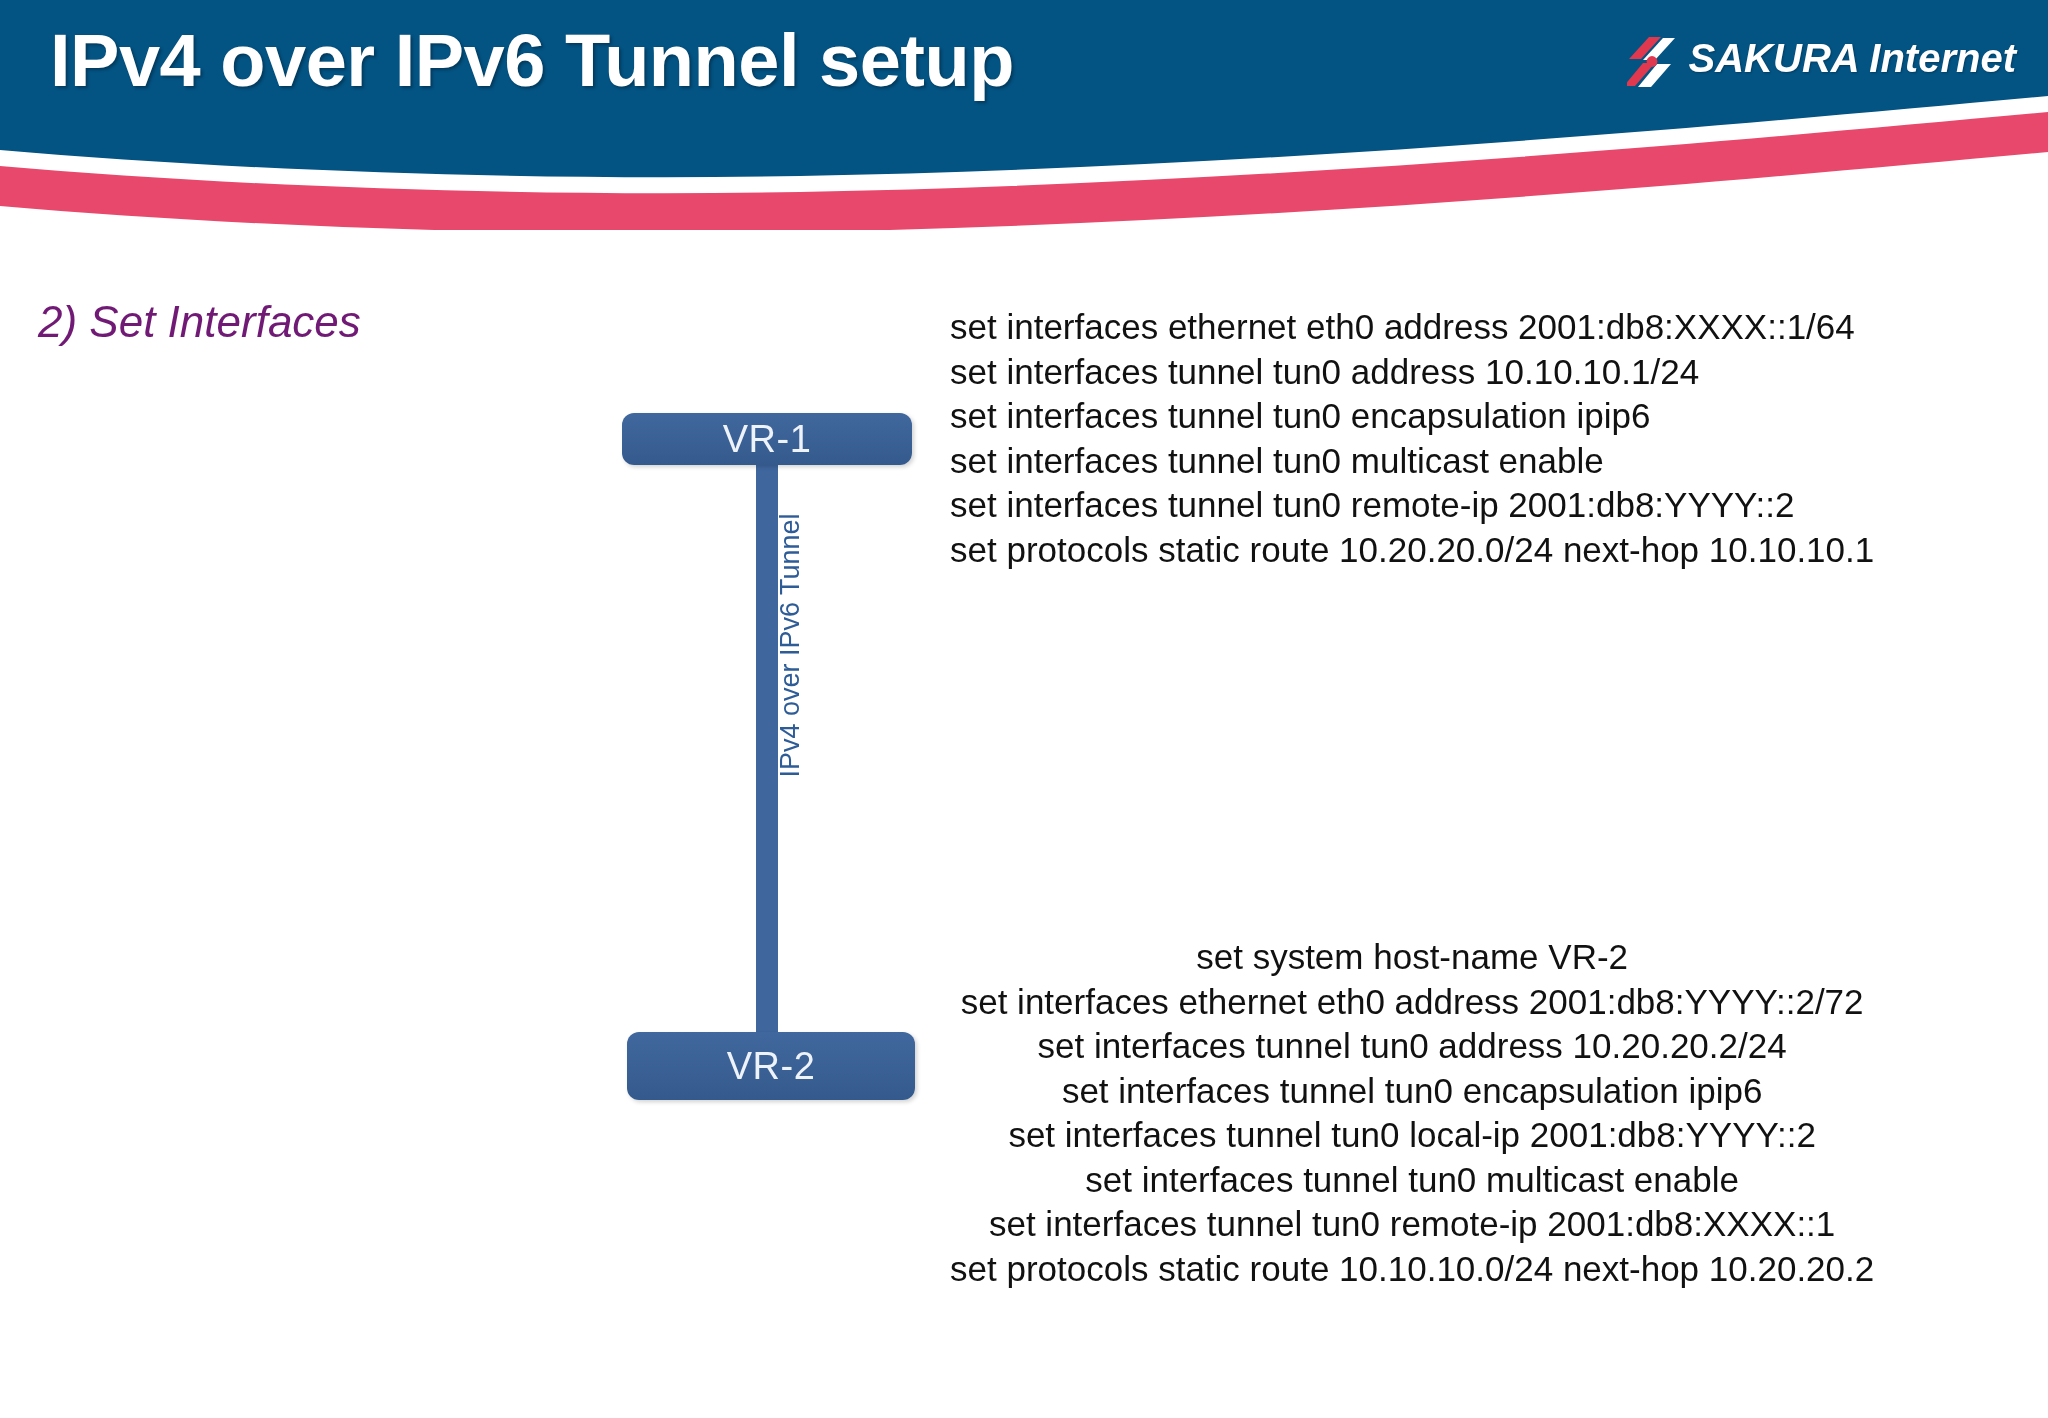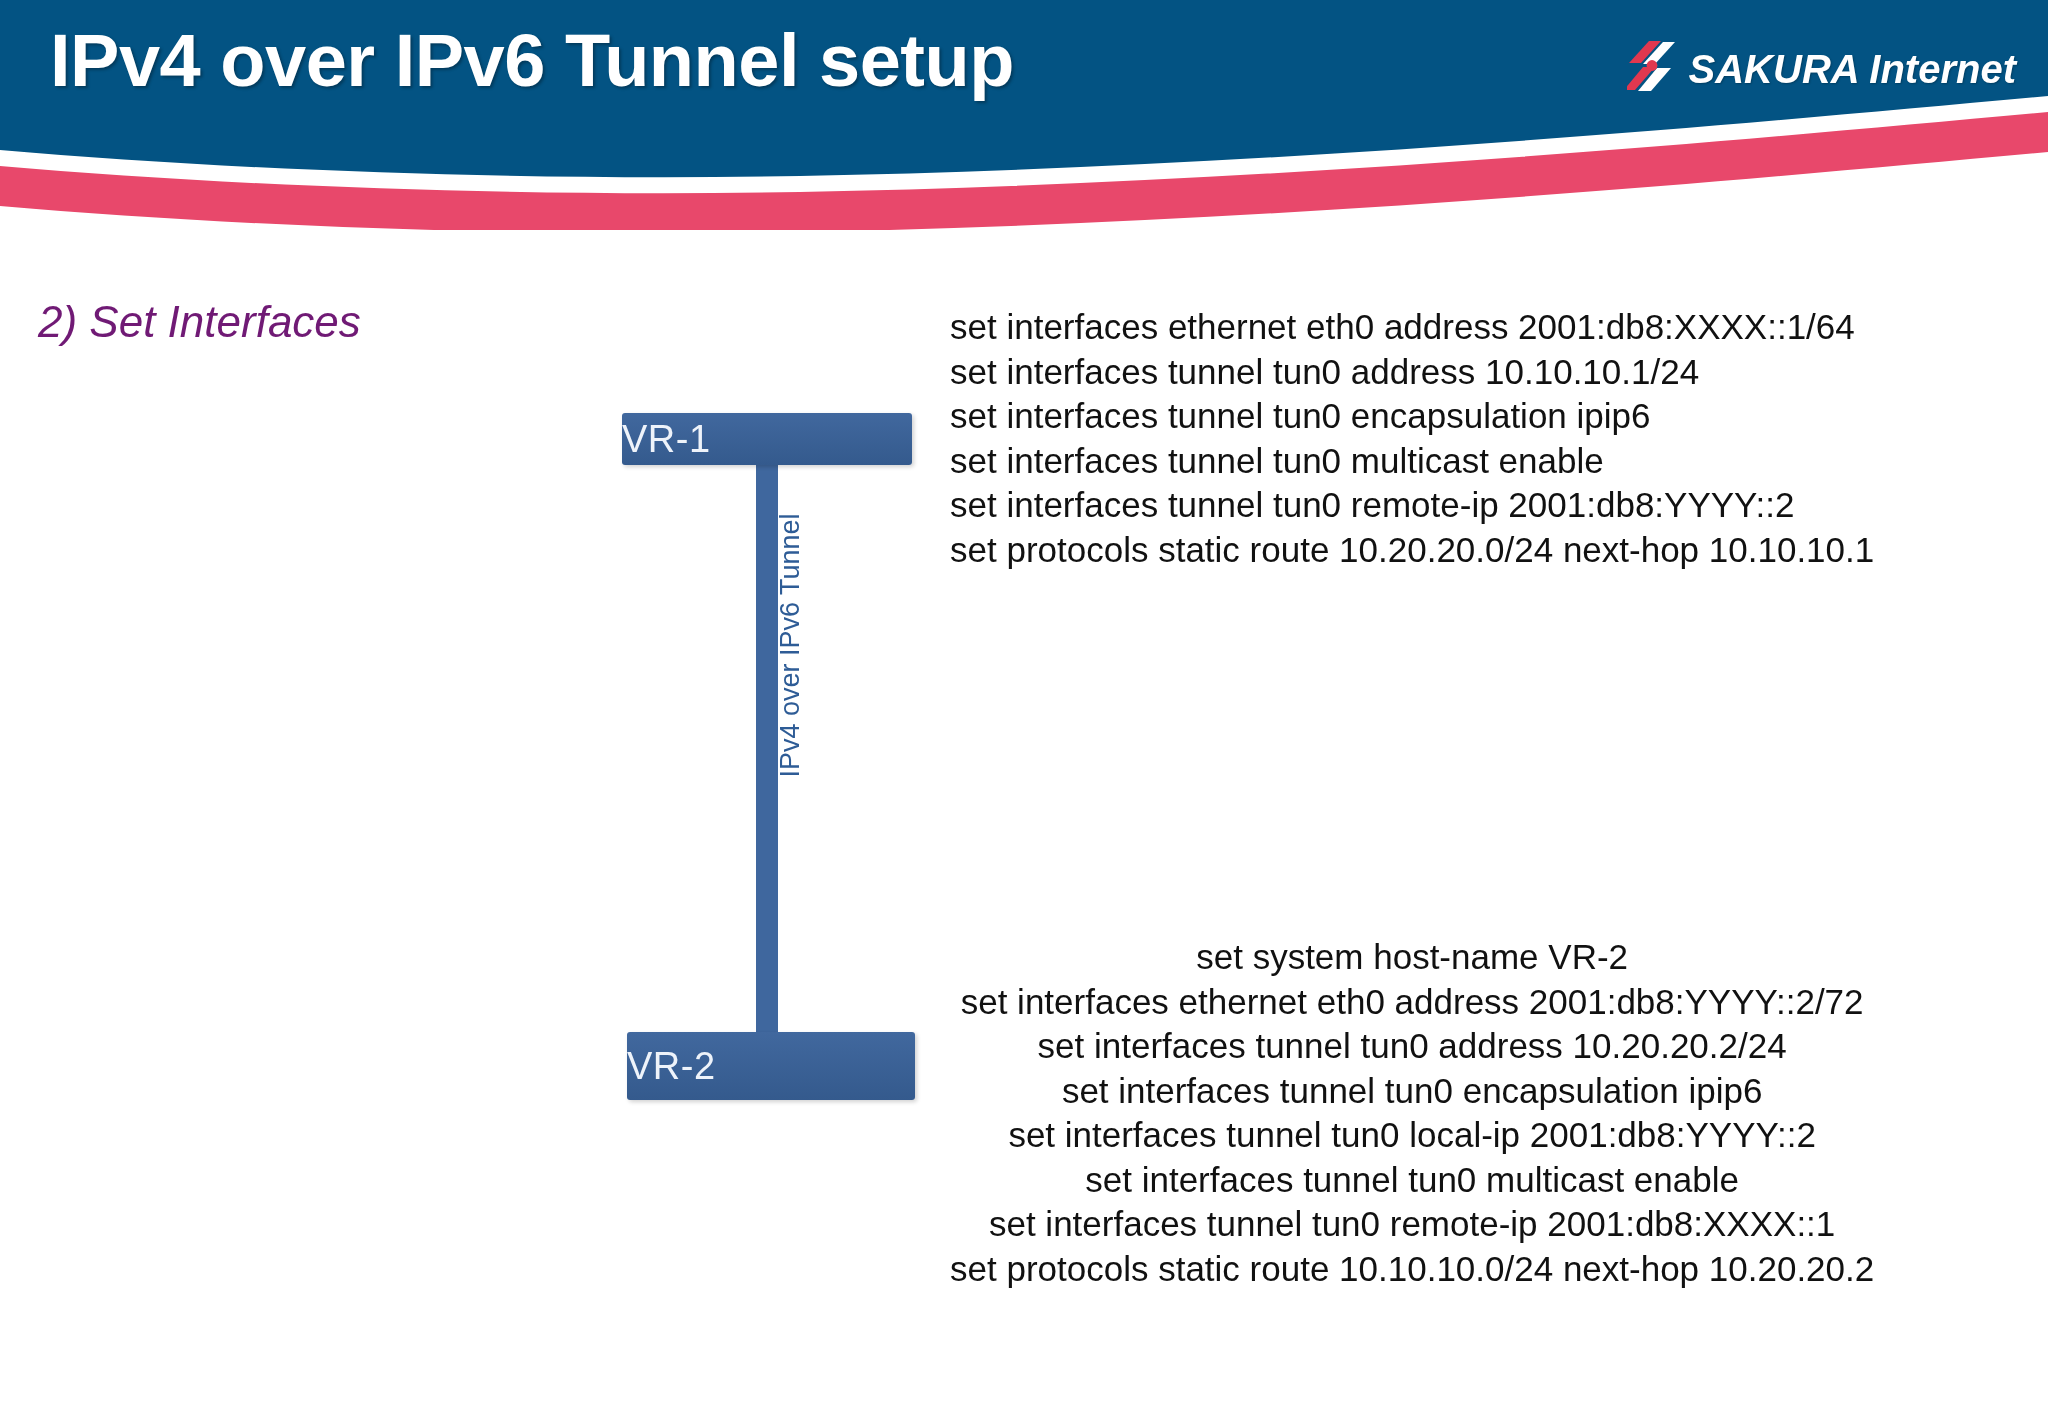--- a/index.html
+++ b/index.html
@@ -45,21 +45,21 @@
     z-index: 5;
   }
 
   
   #brand-logo {
     position: absolute;
     right: 32px;
     top: 36px;
     height: 56px;
     display: flex;
-    align-items: flex-end;
+    align-items: flex-start;
     gap: 12px;
     z-index: 5;
   }
   #logo-mark {
     width: 50px;
     height: 52px;
     flex: 0 0 auto;
   }
   #logo-wordmark {
     font-size: 40px;
@@ -90,24 +90,25 @@
     top: 230px;
     width: 960px;
     height: 1188px;
   }
 
   .node-box {
     position: absolute;
     background: linear-gradient(#41689e, #345a8d);
     border: 3px solid #1f3f६6;
     border-color: #24456f;
-    border-radius: 3px;
+    border-radius: 12px;
     box-sizing: border-box;
     display: flex;
     align-items: center;
+    justify-content: center;
     box-shadow: 2px 2px 4px rgba(0,0,0,0.18);
   }
   .node-label {
     color: #eef3fa;
     font-size: 38px;
     letter-spacing: 0.5px;
   }
 
   #node-vr1 {
     left: 622px;

